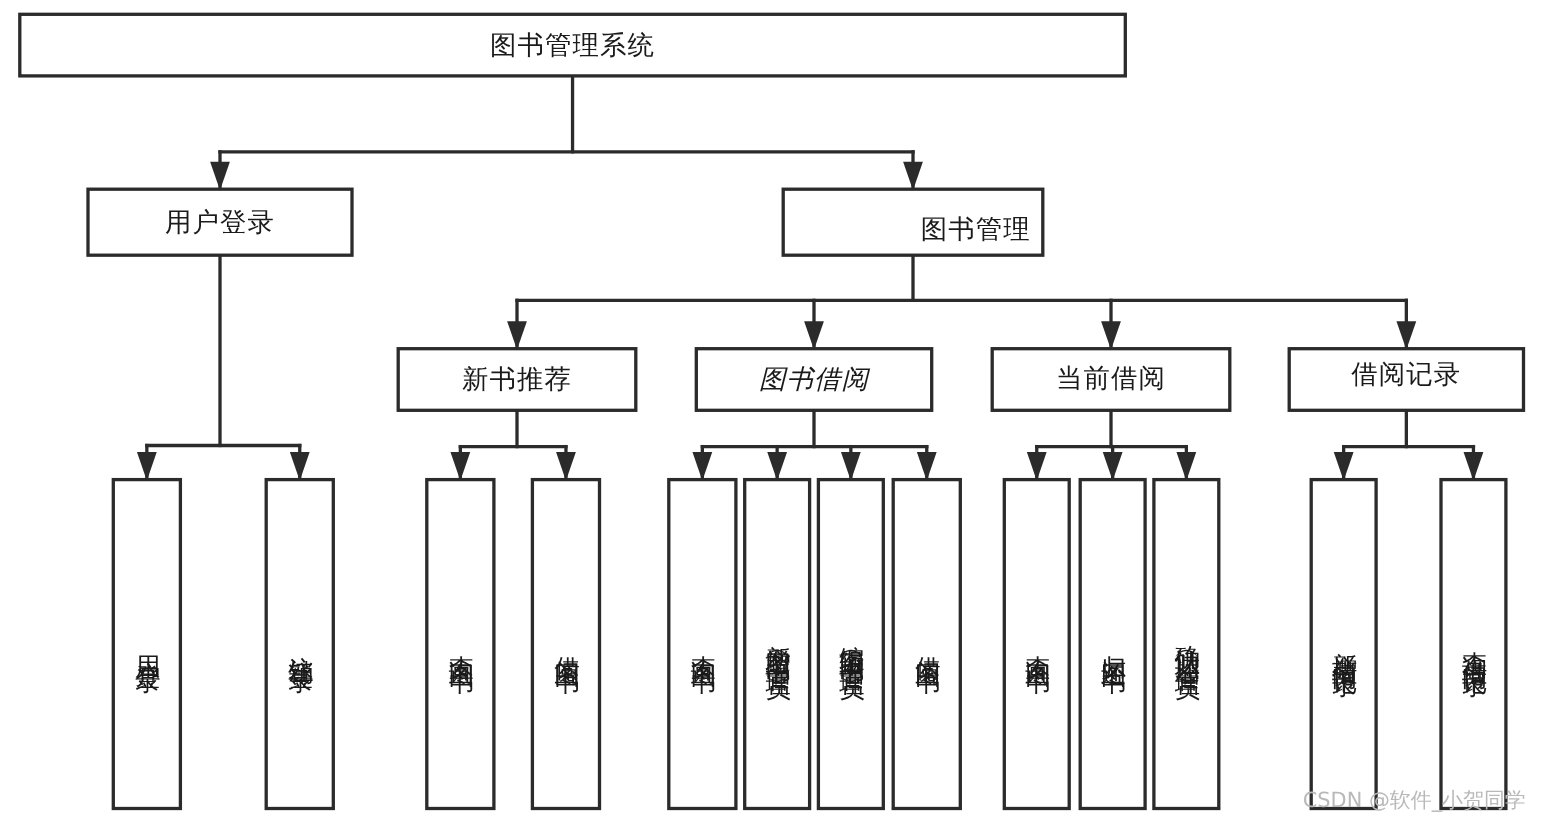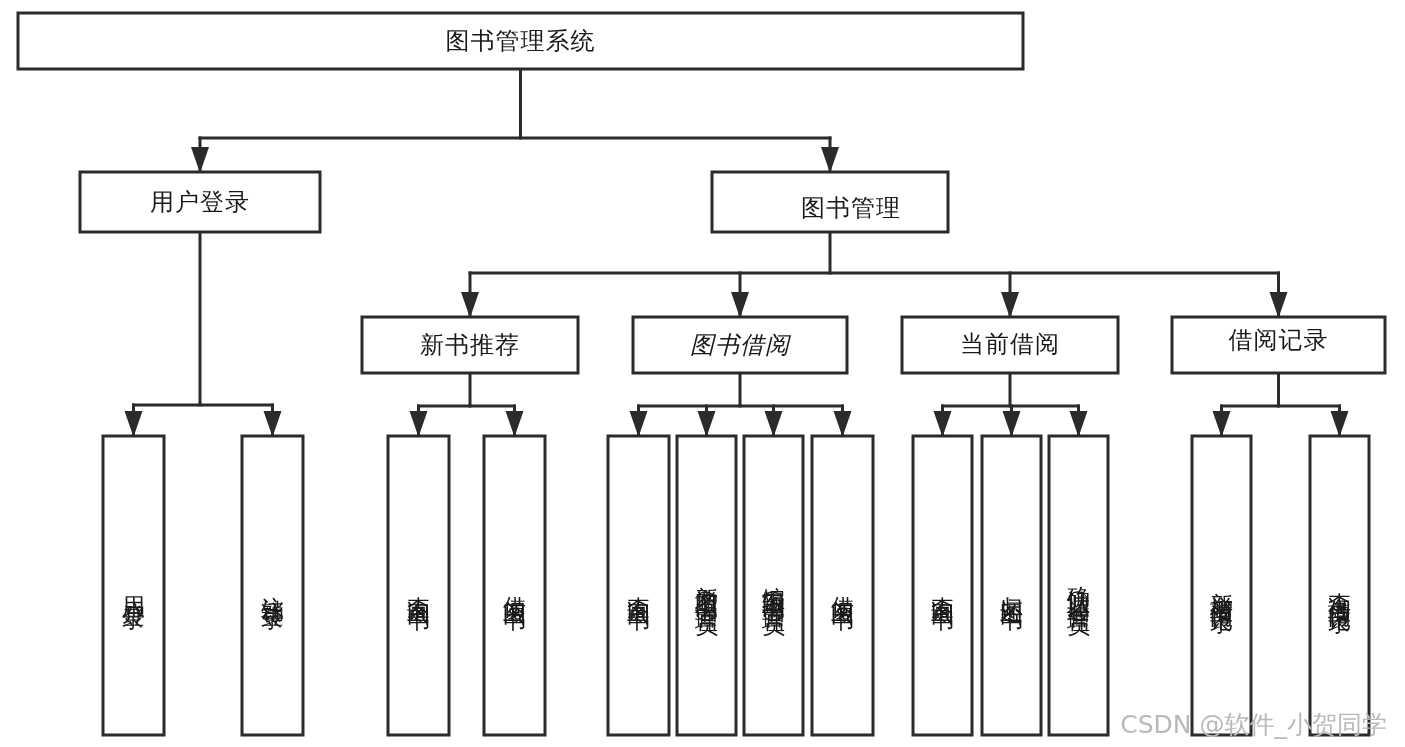--- a/index.html
+++ b/index.html
@@ -70,21 +70,21 @@
     font-size: 24px;
     color: #1a1a1a;
     white-space: nowrap;
     letter-spacing: 1px;
   }
   .watermark {
     position: absolute;
     right: 18px;
     bottom: 6px;
     font-family: "DejaVu Sans", "Liberation Sans", sans-serif;
-    font-size: 25px;
+    font-size: 19px;
     color: #b9b9b9;
     white-space: nowrap;
   }
 </style>
 </head>
 <body>
 
 <div id="diagram-root">
   <svg class="diagram" viewBox="0 0 1405 747" xmlns="http://www.w3.org/2000/svg">
     <g id="connectors">
@@ -164,21 +164,21 @@
         <rect class="node-rect" x="1310" y="436" width="59" height="299"></rect>
       </g>
   </svg>
   <div id="labels">
       <div class="htext-wrap" style="left: 18px; top: 13px; width: 1005px; height: 56px;">
         <span class="htext">图书管理系统</span>
       </div>
       <div class="htext-wrap" style="left: 80px; top: 172px; width: 240px; height: 60px;">
         <span class="htext">用户登录</span>
       </div>
-      <div class="htext-wrap" style="left: 700px; top: 172px; width: 236px; height: 72px; padding-left: 33px;">
+      <div class="htext-wrap" style="left: 736px; top: 172px; width: 236px; height: 72px; padding-left: 33px;">
         <span class="htext">图书管理</span>
       </div>
       <div class="htext-wrap" style="left: 362px; top: 317px; width: 216px; height: 56px; border-radius: 25px;">
         <span class="htext">新书推荐</span>
       </div>
       <div class="htext-wrap" style="left: 633px; top: 317px; width: 214px; height: 56px; font-style: italic;">
         <span class="htext">图书借阅</span>
       </div>
       <div class="htext-wrap" style="left: 902px; top: 317px; width: 216px; height: 53px;">
         <span class="htext">当前借阅</span>

